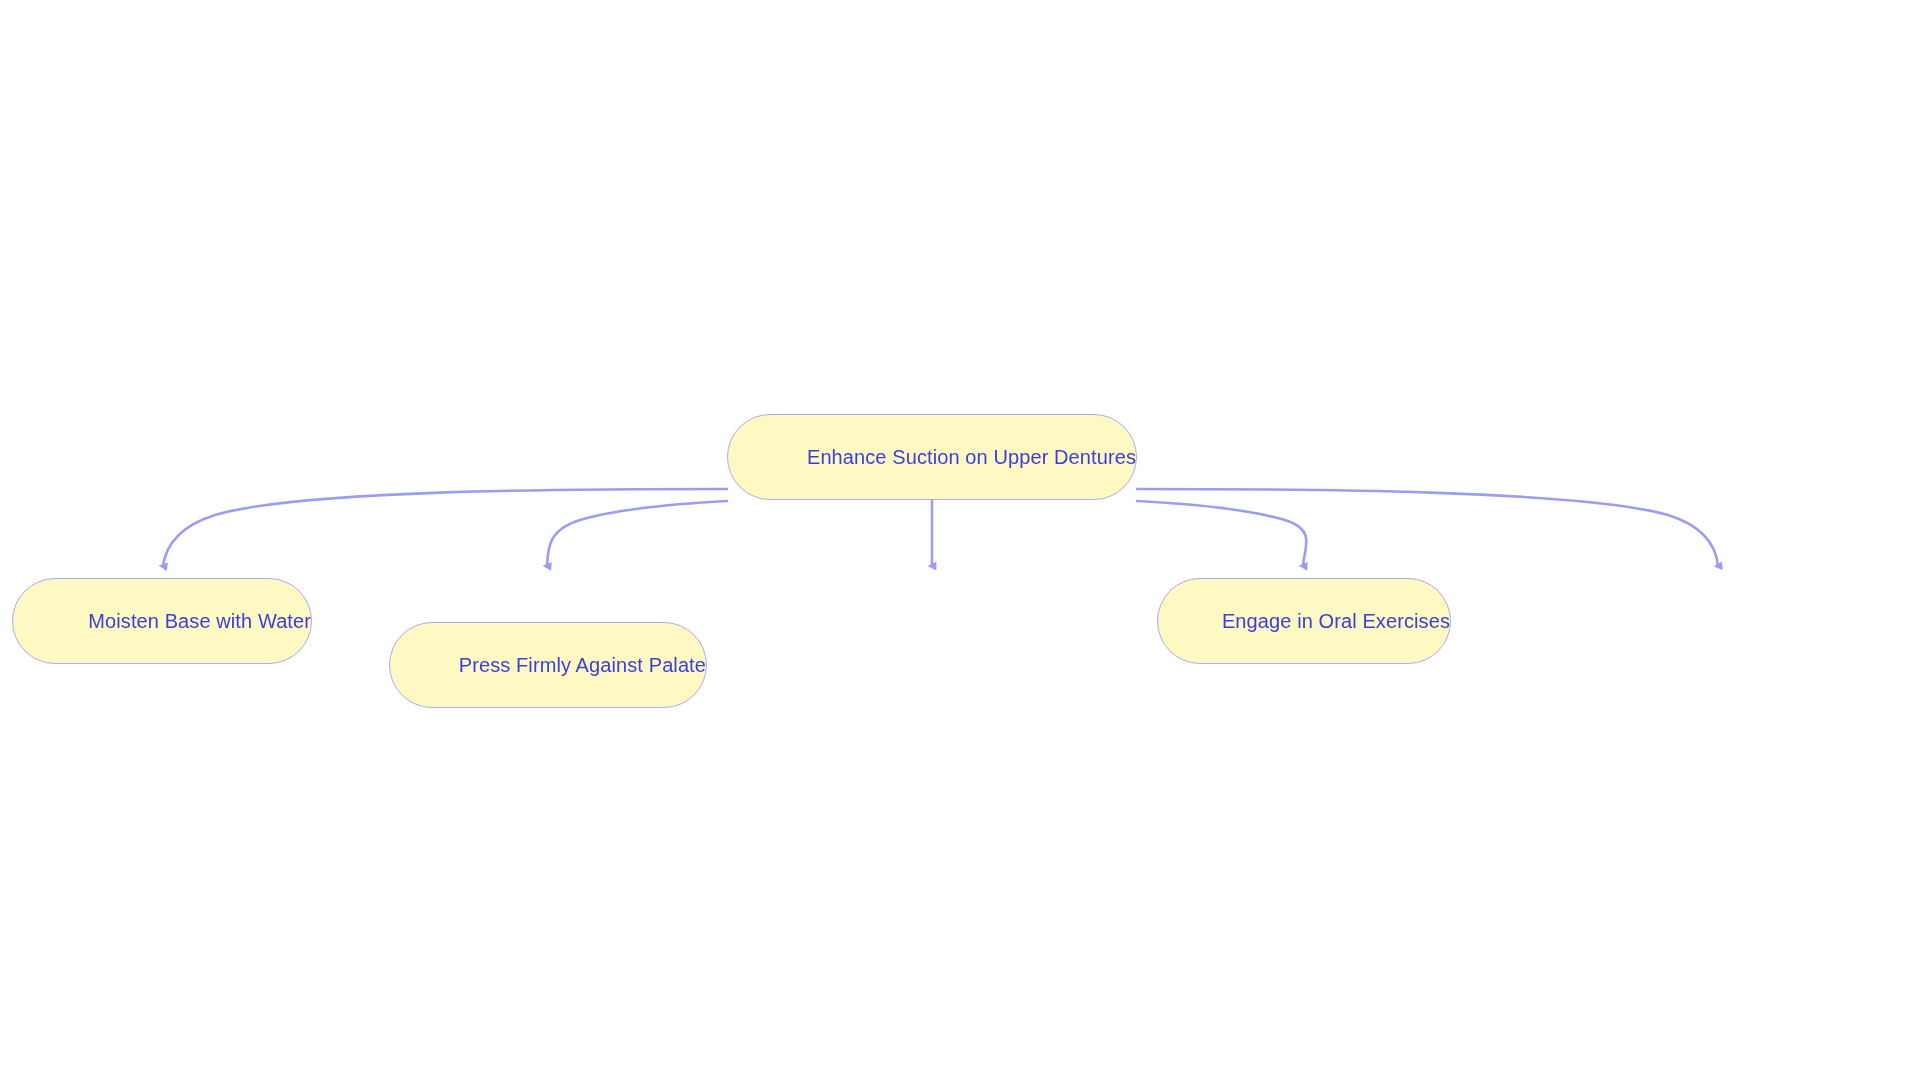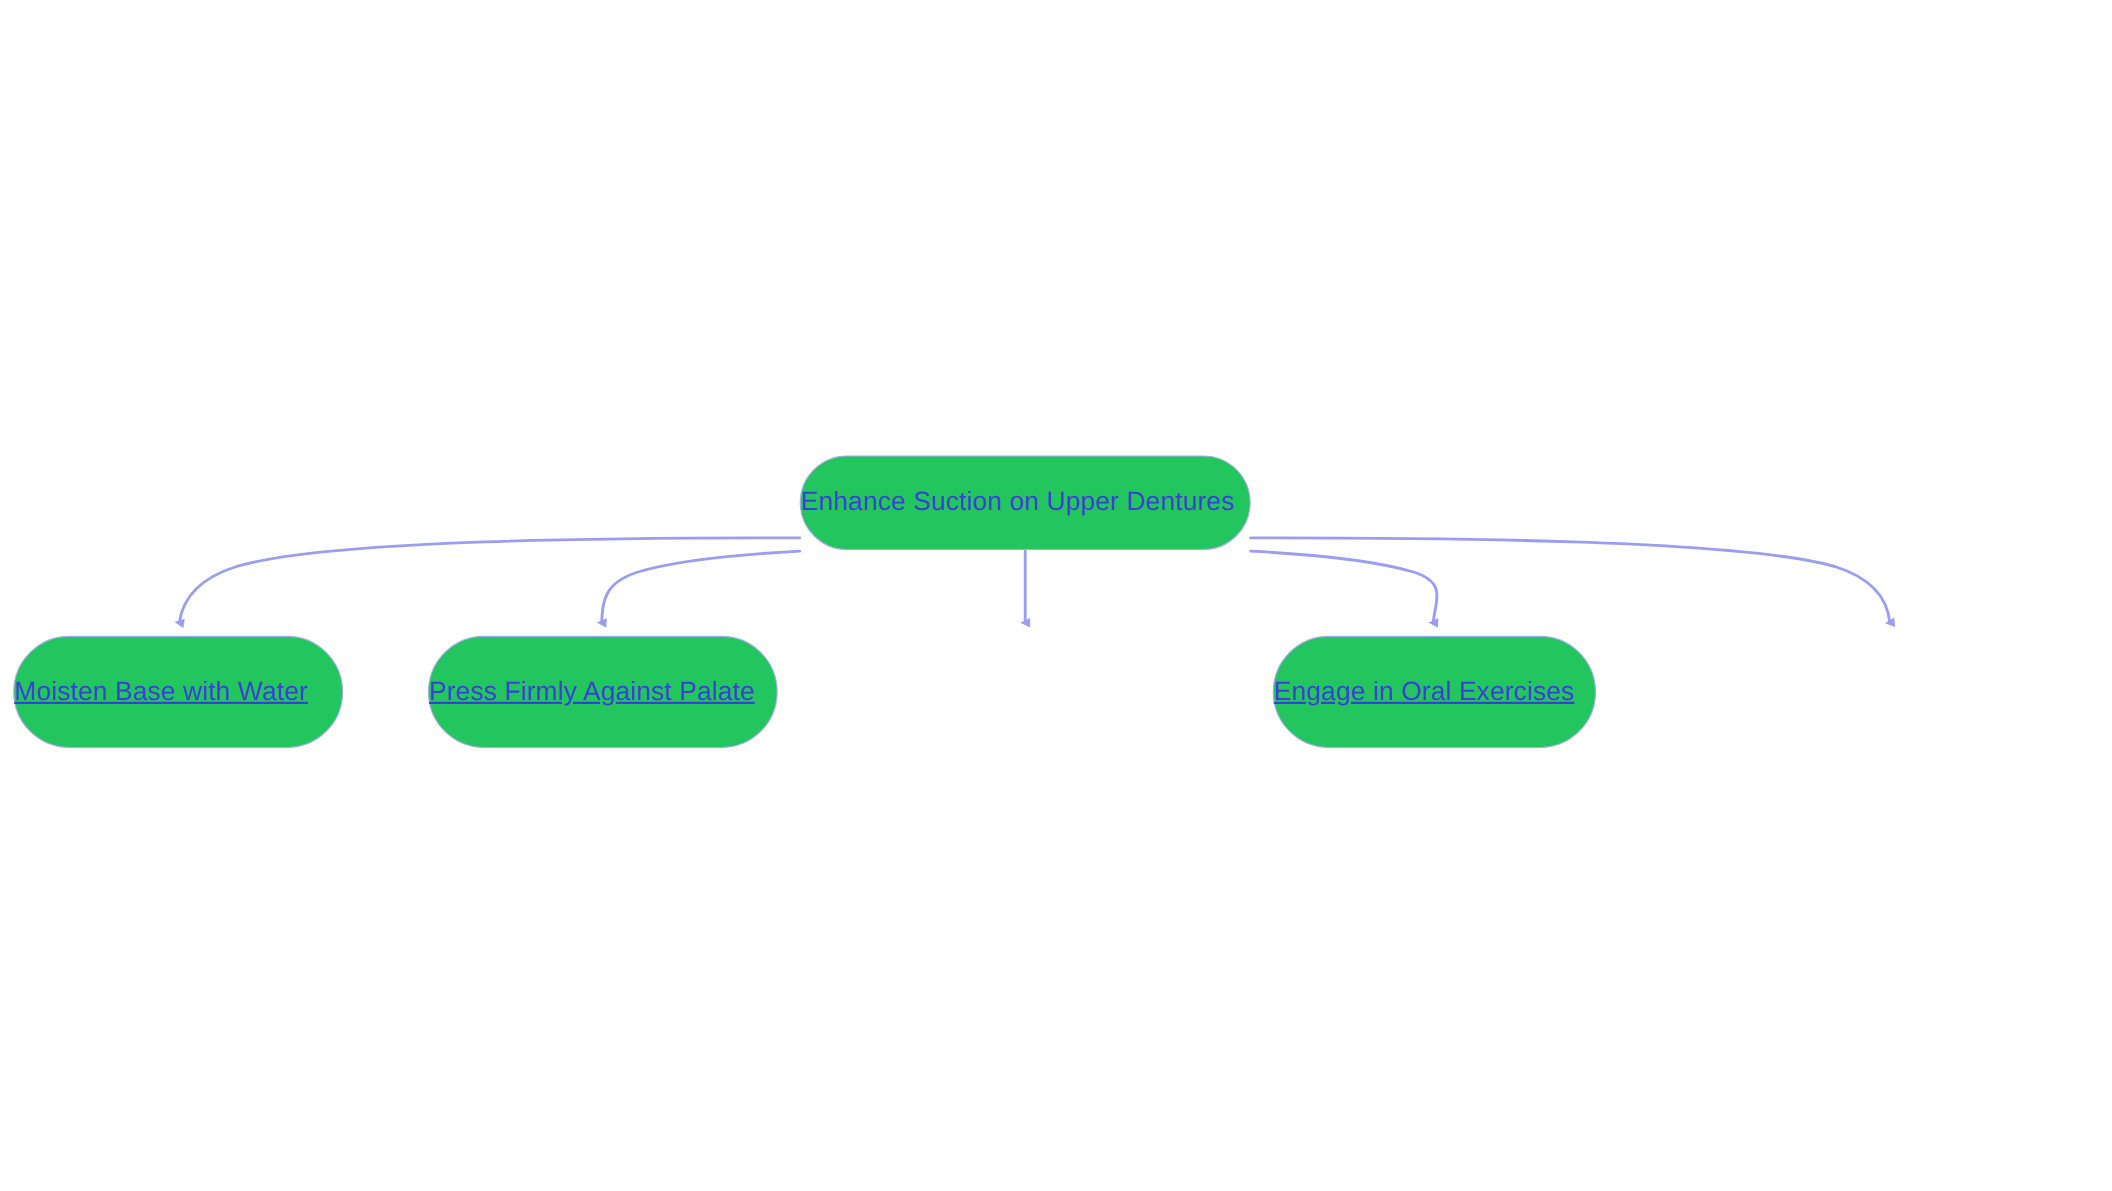--- a/index.html
+++ b/index.html
@@ -21,47 +21,46 @@
     top: 0;
     width: 1920px;
     height: 1083px;
     pointer-events: none;
   }
   .node {
     position: absolute;
     box-sizing: border-box;
     display: flex;
     align-items: center;
-    justify-content: flex-start;
-    background: #22c55e;
+    justify-content: flex-end;
+    background: #fef9c3;
     border: 1.4px solid #a9acec;
     border-radius: 999px;
     color: #3b3edb;
-    font-size: 24px;
+    font-size: 20px;
     font-weight: 400;
     letter-spacing: 0.1px;
     white-space: nowrap;
     user-select: none;
   }
   .node-label {
     pointer-events: none;
   }
   #root-node {
     left: 727px;
     top: 414px;
     width: 410px;
     height: 86px;
   }
   .child-node {
     top: 578px;
-    height: 102px;
-    text-decoration: underline;
+    height: 86px;
   }
   #child-node-0 { left: 12px;   width: 300px; }
-  #child-node-1 { left: 389px;  width: 318px; }
+  #child-node-1 { left: 389px;  width: 318px; margin-top: 44px; }
   #child-node-2 { left: 782px;  width: 300px; }
   #child-node-3 { left: 1157px; width: 294px; }
   #child-node-4 { left: 1525px; width: 384px; }
 </style>
 </head>
 <body>
 
 <div id="canvas">
 
   <svg id="edges" viewBox="0 0 1920 1083" width="1920" height="1083" xmlns="http://www.w3.org/2000/svg">

